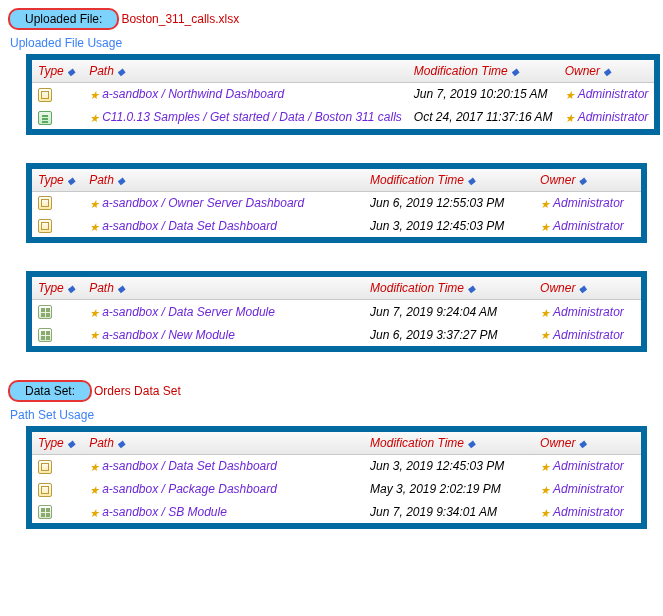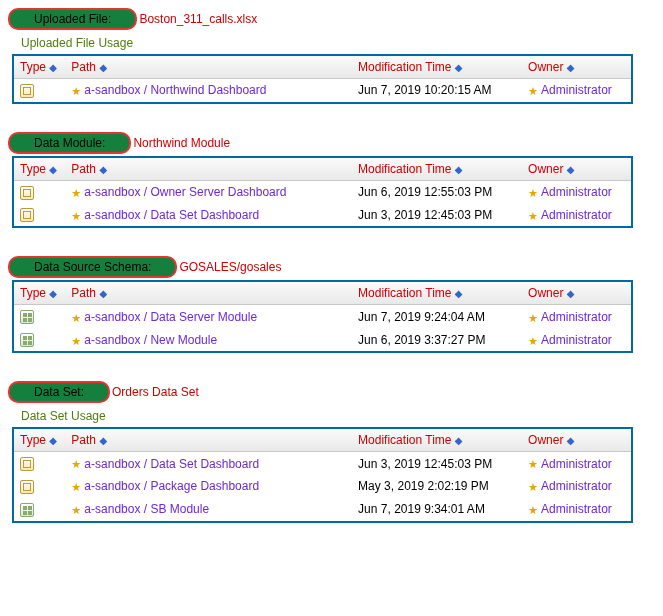--- a/index.html
+++ b/index.html
@@ -12,39 +12,40 @@
     width: 663px;
   }
   .section { margin-bottom: 28px; }
   .section-header {
     margin-bottom: 2px;
     font-size: 12px;
   }
   .section-header .label-red {
     color: #000;
     display: inline-block;
-    padding: 2px 24px;
+    padding: 2px 15px;
     border: 2px solid #e63333;
     border-radius: 10px;
-    background: #15803d;
+    background: #7dd3fc;
   }
   .section-header .value-red {
     color: #cc0000;
     margin-left: 2px;
   }
   .usage-title {
-    color: #4d7c0f;
-    font-size: 12px;
-    margin: 6px 0 4px 13px;
+    color: #3b82f6;
+    font-size: 12px;
+    margin: 6px 0 4px 2px;
   }
   .table {
     width: 96%;
-    margin-left: 4px;
+    margin-left: 18px;
     border-collapse: collapse;
-    border: 2px solid #0369a1;
+    border: 6px solid #0369a1;
+    font-style: italic;
   }
   .table th {
     text-align: left;
     font-weight: normal;
     color: #cc0000;
     font-size: 12px;
     padding: 4px 6px;
     background: linear-gradient(#fafafa,#e9e9e9);
     border-bottom: 1px solid #c8c8c8;
     white-space: nowrap;
@@ -109,25 +110,30 @@
             <th class="col-owner"><span>Owner</span> <span class="sort-icon">◆</span></th>
           </tr>
         </thead>
         <tbody>
           <tr>
             <td><span class="icon-box icon-dashboard"></span></td>
             <td class="path"><span class="star">★</span><a class="link-blue">a-sandbox / Northwind Dashboard</a></td>
             <td>Jun 7, 2019 10:20:15 AM</td>
             <td class="owner"><span class="star">★</span><a class="link-blue">Administrator</a></td>
           </tr>
-        </tbody>
-      </table>
-    </div>
-    <div class="section">
-      <div class="section-header"><span class="label-red">Data Module:</span><span class="value-red">Northwind Module</span></div>
+          <tr>
+            <td><span class="icon-box icon-report"></span></td>
+            <td class="path"><span class="star">★</span><a class="link-blue">C11.0.13 Samples / Get started / Data / Boston 311 calls</a></td>
+            <td>Oct 24, 2017 11:37:16 AM</td>
+            <td class="owner"><span class="star">★</span><a class="link-blue">Administrator</a></td>
+          </tr>
+        </tbody>
+      </table>
+    </div>
+    <div class="section">
       <table class="table">
         <thead>
           <tr>
             <th class="col-type"><span>Type</span> <span class="sort-icon">◆</span></th>
             <th class="col-path"><span>Path</span> <span class="sort-icon">◆</span></th>
             <th class="col-mod"><span>Modification Time</span> <span class="sort-icon">◆</span></th>
             <th class="col-owner"><span>Owner</span> <span class="sort-icon">◆</span></th>
           </tr>
         </thead>
         <tbody>
@@ -140,21 +146,20 @@
           <tr>
             <td><span class="icon-box icon-dashboard"></span></td>
             <td class="path"><span class="star">★</span><a class="link-blue">a-sandbox / Data Set Dashboard</a></td>
             <td>Jun 3, 2019 12:45:03 PM</td>
             <td class="owner"><span class="star">★</span><a class="link-blue">Administrator</a></td>
           </tr>
         </tbody>
       </table>
     </div>
     <div class="section">
-      <div class="section-header"><span class="label-red">Data Source Schema:</span><span class="value-red">GOSALES/gosales</span></div>
       <table class="table">
         <thead>
           <tr>
             <th class="col-type"><span>Type</span> <span class="sort-icon">◆</span></th>
             <th class="col-path"><span>Path</span> <span class="sort-icon">◆</span></th>
             <th class="col-mod"><span>Modification Time</span> <span class="sort-icon">◆</span></th>
             <th class="col-owner"><span>Owner</span> <span class="sort-icon">◆</span></th>
           </tr>
         </thead>
         <tbody>
@@ -168,21 +173,21 @@
             <td><span class="icon-box icon-module"></span></td>
             <td class="path"><span class="star">★</span><a class="link-blue">a-sandbox / New Module</a></td>
             <td>Jun 6, 2019 3:37:27 PM</td>
             <td class="owner"><span class="star">★</span><a class="link-blue">Administrator</a></td>
           </tr>
         </tbody>
       </table>
     </div>
     <div class="section">
       <div class="section-header"><span class="label-red">Data Set:</span><span class="value-red">Orders Data Set</span></div>
-      <div class="usage-title">Data Set Usage</div>
+      <div class="usage-title">Path Set Usage</div>
       <table class="table">
         <thead>
           <tr>
             <th class="col-type"><span>Type</span> <span class="sort-icon">◆</span></th>
             <th class="col-path"><span>Path</span> <span class="sort-icon">◆</span></th>
             <th class="col-mod"><span>Modification Time</span> <span class="sort-icon">◆</span></th>
             <th class="col-owner"><span>Owner</span> <span class="sort-icon">◆</span></th>
           </tr>
         </thead>
         <tbody>

